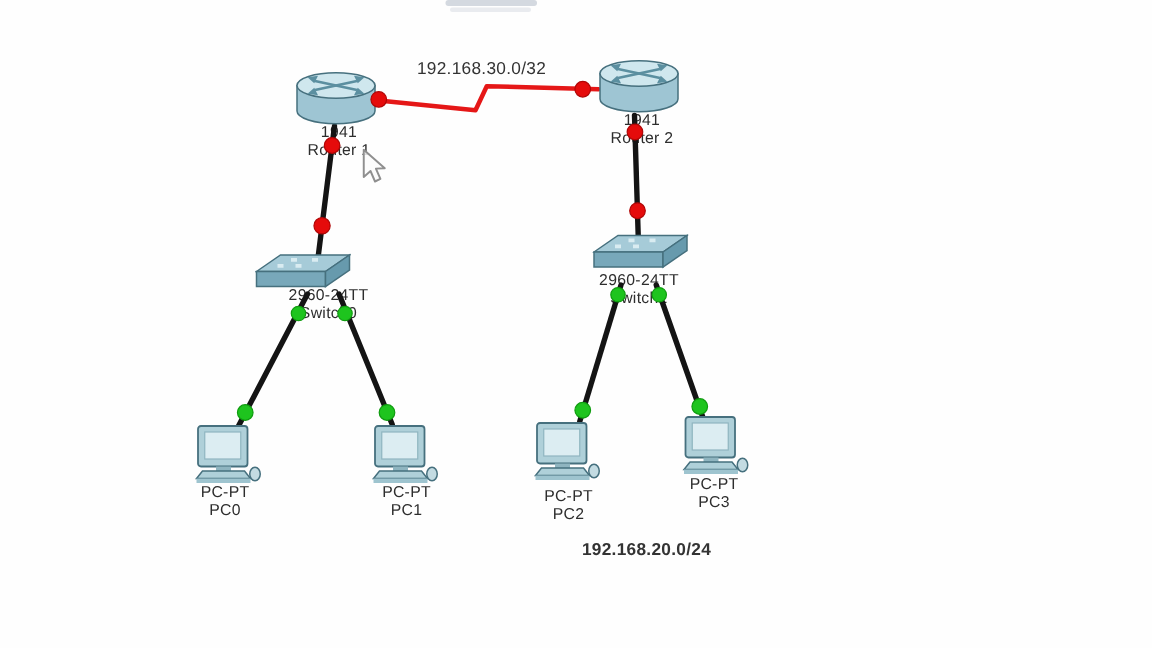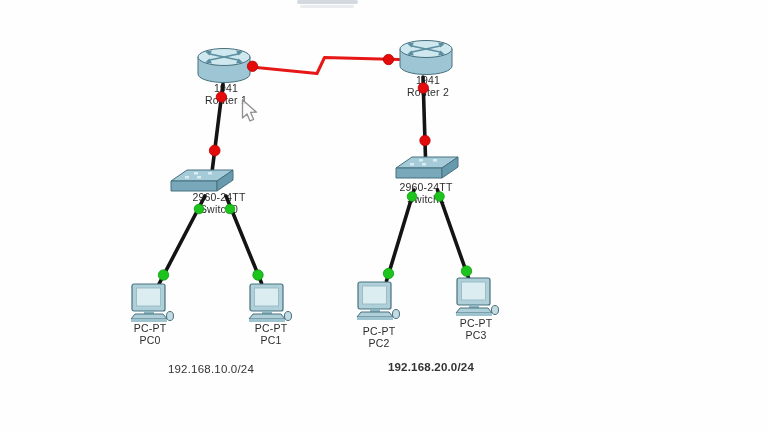--- a/index.html
+++ b/index.html
@@ -176,20 +176,20 @@
       <circle cx="230" cy="209" r="4.8"></circle>
       <circle cx="163.5" cy="275" r="5.2"></circle>
       <circle cx="258" cy="275" r="5.2"></circle>
       <circle cx="412" cy="196.5" r="4.8"></circle>
       <circle cx="439.5" cy="196.5" r="4.8"></circle>
       <circle cx="388.5" cy="273.5" r="5.2"></circle>
       <circle cx="466.5" cy="271" r="5.2"></circle>
     </g>
   </svg>
 
-  <div class="note" style="left:136px; top:363px;">192.168.10.0/24</div>
+  <div class="note" style="left:246px; top:40px;">192.168.30.0/32</div>
   <div class="note" style="left:356px; top:361px;font-weight:bold;">192.168.20.0/24</div>
 
   <svg class="abs" style="left:241px; top:99px;" width="20" height="26" viewBox="0 0 20 26">
     <path d="M1.5,0.8 L1.5,19 L6,15 L9,22 L12.6,20.3 L9.6,13.4 L15.5,13.2 Z" fill="rgba(251,251,251,0.85)" stroke="#8f8f8f" stroke-width="1.3" stroke-linejoin="round"></path>
   </svg>
 
 </div>
 
 </body></html>

